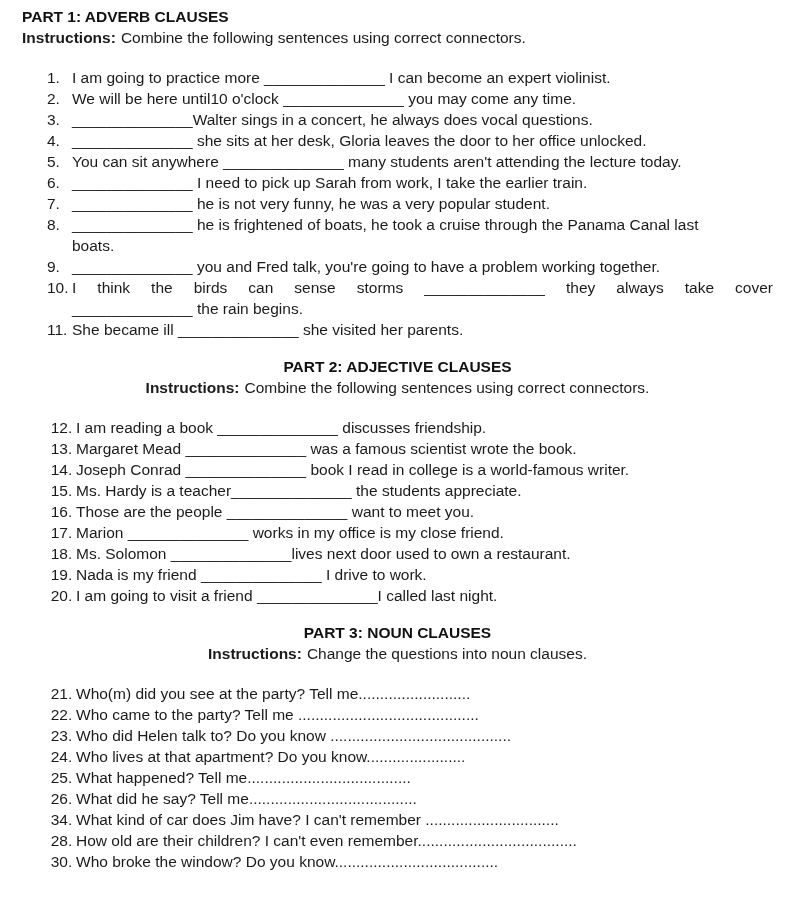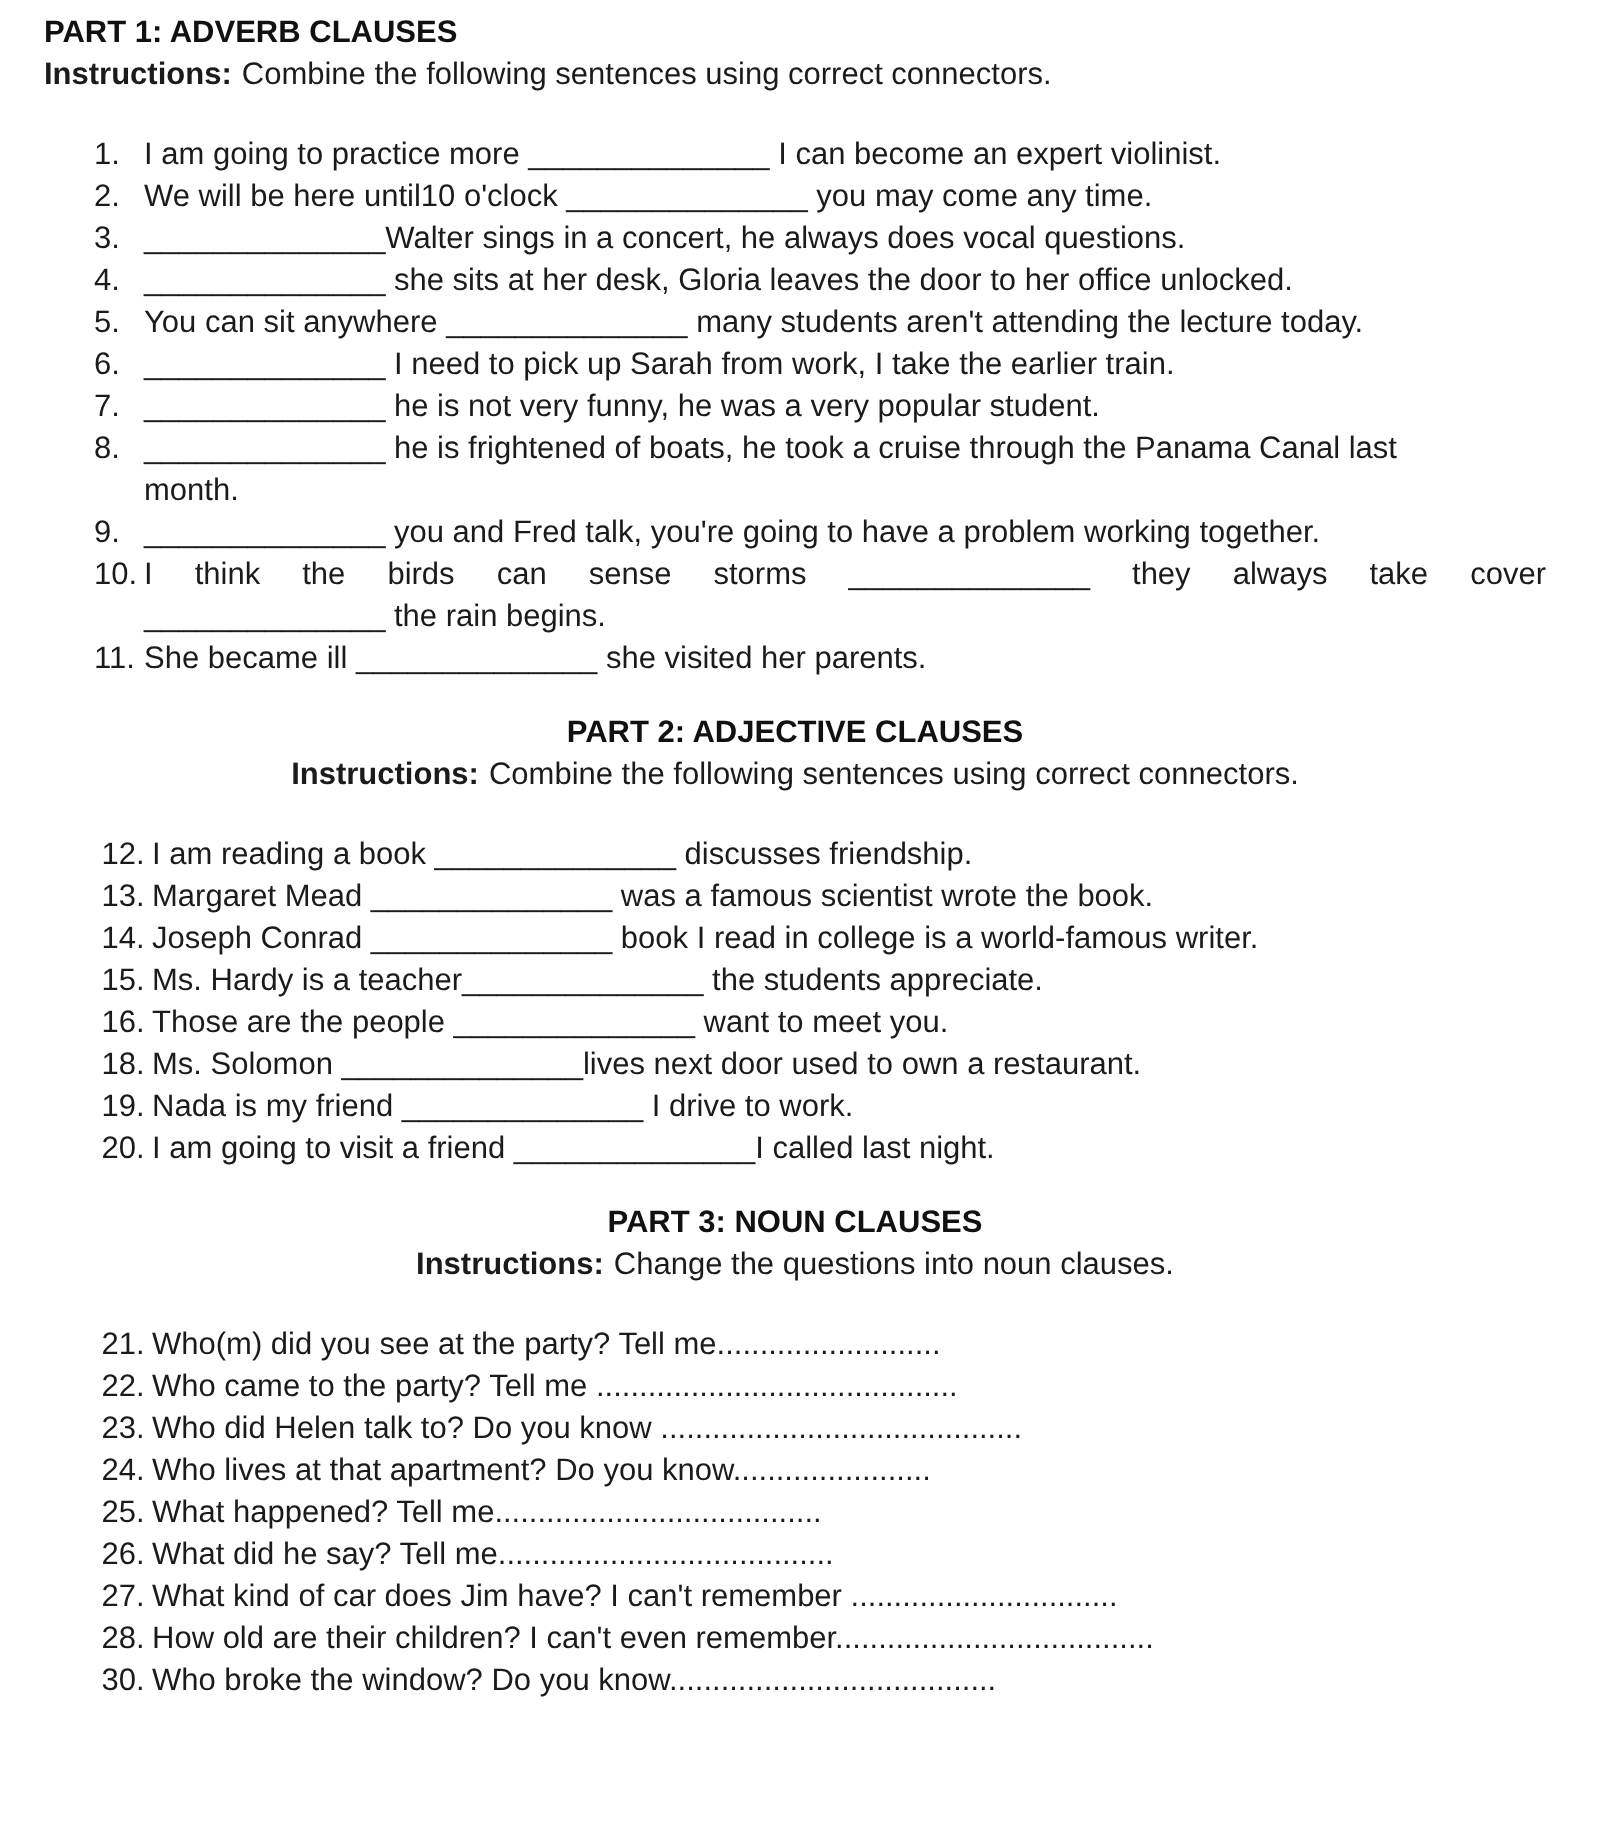--- a/index.html
+++ b/index.html
@@ -62,21 +62,21 @@
       <div class="row">
           <span class="num">7.</span>
           <span class="txt">______________ he is not very funny, he was a very popular student.</span>
         </div>
       <div class="row">
           <span class="num">8.</span>
           <span class="txt">______________ he is frightened of boats, he took a cruise through the Panama Canal last</span>
         </div>
       <div class="row">
           <span class="num"></span>
-          <span class="txt">month.</span>
+          <span class="txt">boats.</span>
         </div>
       <div class="row">
           <span class="num">9.</span>
           <span class="txt">______________ you and Fred talk, you're going to have a problem working together.</span>
         </div>
       <div class="row justify">
           <span class="num">10.</span>
           <span class="txt">I think the birds can sense storms ______________ they always take cover</span>
         </div>
       <div class="row">
@@ -108,20 +108,24 @@
         </div>
       <div class="row">
           <span class="num">15.</span>
           <span class="txt">Ms. Hardy is a teacher______________ the students appreciate.</span>
         </div>
       <div class="row">
           <span class="num">16.</span>
           <span class="txt">Those are the people ______________ want to meet you.</span>
         </div>
       <div class="row">
+          <span class="num">17.</span>
+          <span class="txt">Marion ______________ works in my office is my close friend.</span>
+        </div>
+      <div class="row">
           <span class="num">18.</span>
           <span class="txt">Ms. Solomon ______________lives next door used to own a restaurant.</span>
         </div>
       <div class="row">
           <span class="num">19.</span>
           <span class="txt">Nada is my friend ______________ I drive to work.</span>
         </div>
       <div class="row">
           <span class="num">20.</span>
           <span class="txt">I am going to visit a friend ______________I called last night.</span>
@@ -151,21 +155,21 @@
         </div>
       <div class="row">
           <span class="num">25.</span>
           <span class="txt">What happened? Tell me......................................</span>
         </div>
       <div class="row">
           <span class="num">26.</span>
           <span class="txt">What did he say? Tell me.......................................</span>
         </div>
       <div class="row">
-          <span class="num">27.</span>
+          <span class="num">34.</span>
           <span class="txt">What kind of car does Jim have? I can't remember ...............................</span>
         </div>
       <div class="row">
           <span class="num">28.</span>
           <span class="txt">How old are their children? I can't even remember.....................................</span>
         </div>
       <div class="row">
           <span class="num">30.</span>
           <span class="txt">Who broke the window? Do you know......................................</span>
         </div>

